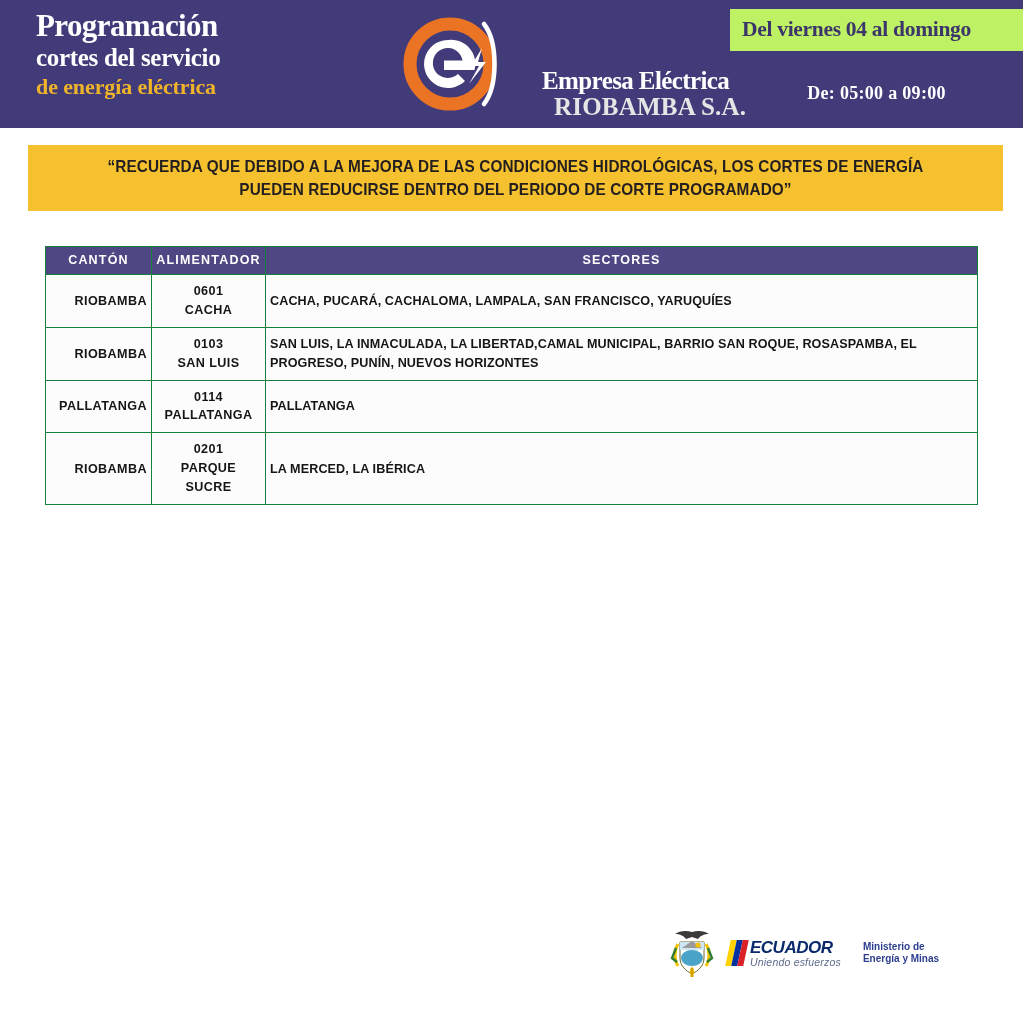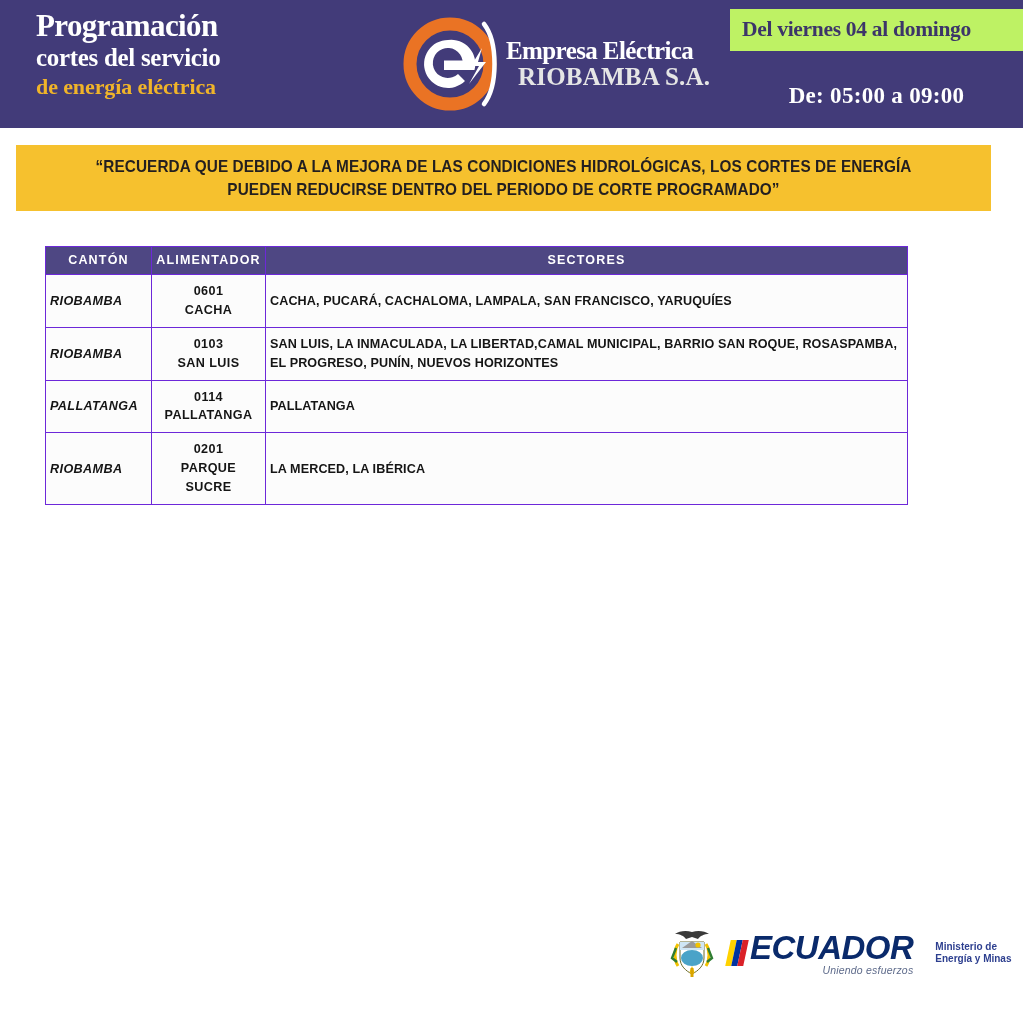--- a/index.html
+++ b/index.html
@@ -57,21 +57,22 @@
     white-space: nowrap;
     margin-top: 2px;
   }
 
   
   .brand {
     position: absolute;
     left: 398px;
     top: 8px;
     display: flex;
-    align-items: center;
+    align-items: flex-end;
+    gap: 36px;
   }
   .brand-mark {
     width: 112px;
     height: 112px;
     position: relative;
     flex: none;
   }
   .brand-text {
     margin-left: -4px;
     line-height: 1.04;
@@ -109,30 +110,30 @@
     letter-spacing: -0.3px;
     line-height: 1.25;
     white-space: nowrap;
   }
   .time-line {
     position: absolute;
     left: 730px;
     top: 83px;
     width: 293px;
     text-align: center;
-    font-size: 23px;
+    font-size: 18px;
     font-weight: bold;
     color: #ffffff;
     letter-spacing: 0.3px;
   }
 
   
   .notice {
     position: absolute;
-    left: 16px;
+    left: 28px;
     top: 145px;
     width: 975px;
     height: 66px;
     background: #f6c12e;
     display: flex;
     align-items: center;
     justify-content: center;
     box-sizing: border-box;
     padding: 0 14px;
   }
@@ -144,24 +145,24 @@
     line-height: 1.38;
     letter-spacing: 0.1px;
     transform: scaleX(0.93);
   }
 
   
   .outage-table {
     position: absolute;
     left: 45px;
     top: 246px;
-    width: 863px;
+    width: 933px;
     border-collapse: separate;
     border-spacing: 1px;
-    background: #6d28d9;
+    background: #15803d;
     table-layout: fixed;
   }
   .outage-table th {
     background: #4e4783;
     color: #ffffff;
     font-size: 12.5px;
     font-weight: bold;
     letter-spacing: 1.2px;
     padding: 6px 2px 7px;
     text-align: center;
@@ -170,23 +171,22 @@
     background: #fcfcfc;
     color: #151515;
     font-size: 12.6px;
     font-weight: bold;
     padding: 7px 4px;
     vertical-align: middle;
   }
   .col-canton { width: 105px; }
   .col-feeder { width: 113px; }
   .cell-canton {
-    text-align: left;
+    text-align: right;
     letter-spacing: 0.4px;
-    font-style: italic;
   }
   .cell-feeder {
     text-align: center;
     line-height: 1.5;
     letter-spacing: 0.4px;
   }
   .cell-sectors {
     text-align: left;
     padding-left: 6px;
     line-height: 1.45;
@@ -224,21 +224,21 @@
     width: 6px;
     height: 26px;
   }
   .st-y { background: #ffd200; }
   .st-b { background: #0033a0; }
   .st-r { background: #da2128; }
   .ecu-word {
     line-height: 1;
   }
   .ecu-main {
-    font-size: 33px;
+    font-size: 17px;
     font-weight: bold;
     font-style: italic;
     color: #0a2a6b;
     letter-spacing: -0.5px;
     text-align: right;
   }
   .ecu-sub {
     font-size: 10.5px;
     font-style: italic;
     color: #5d6a8a;

